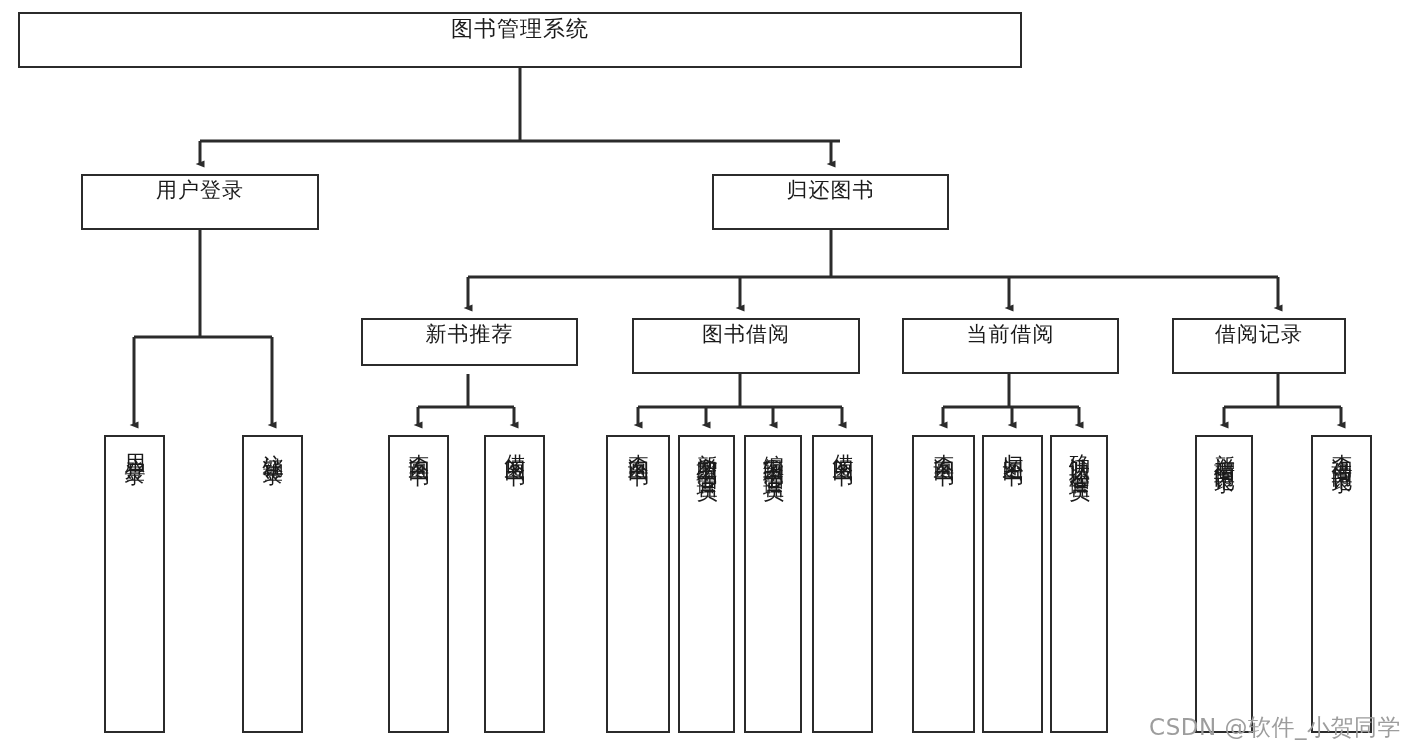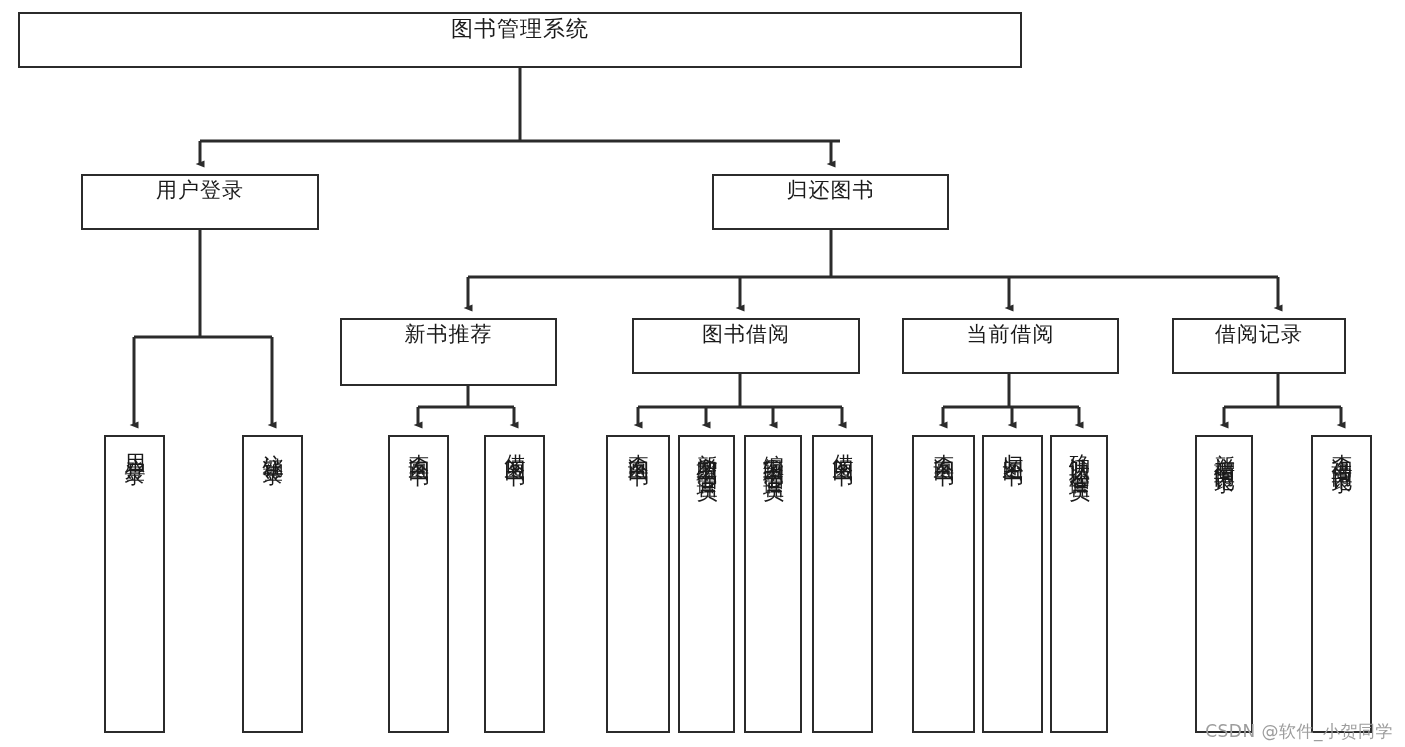--- a/index.html
+++ b/index.html
@@ -51,23 +51,23 @@
     text-orientation: upright;
     letter-spacing: 4px;
     line-height: 1;
     white-space: nowrap;
   }
   .node .htext {
     white-space: nowrap;
   }
   .watermark {
     position: absolute;
-    right: 12px;
+    right: 4px;
     bottom: 4px;
-    font-size: 17px;
+    font-size: 23px;
     color: #9d9d9d;
     white-space: nowrap;
     letter-spacing: 0.5px;
   }
 </style>
 </head>
 <body>
 
 <div id="canvas">
 
@@ -126,21 +126,21 @@
     <span class="htext">图书管理系统</span>
   </div>
 
   <div class="node h" style="left:81px; top:174px; width:238px; height:56px;">
     <span class="htext">用户登录</span>
   </div>
   <div class="node h" style="left:712px; top:174px; width:237px; height:56px;">
     <span class="htext">归还图书</span>
   </div>
 
-  <div class="node h" style="left:340px; top:318px; width:217px; height:68px;">
+  <div class="node h" style="left:361px; top:318px; width:217px; height:48px;">
     <span class="htext">新书推荐</span>
   </div>
   <div class="node h" style="left:632px; top:318px; width:228px; height:56px;">
     <span class="htext">图书借阅</span>
   </div>
   <div class="node h" style="left:902px; top:318px; width:217px; height:56px;">
     <span class="htext">当前借阅</span>
   </div>
   <div class="node h" style="left:1172px; top:318px; width:174px; height:56px;">
     <span class="htext">借阅记录</span>

